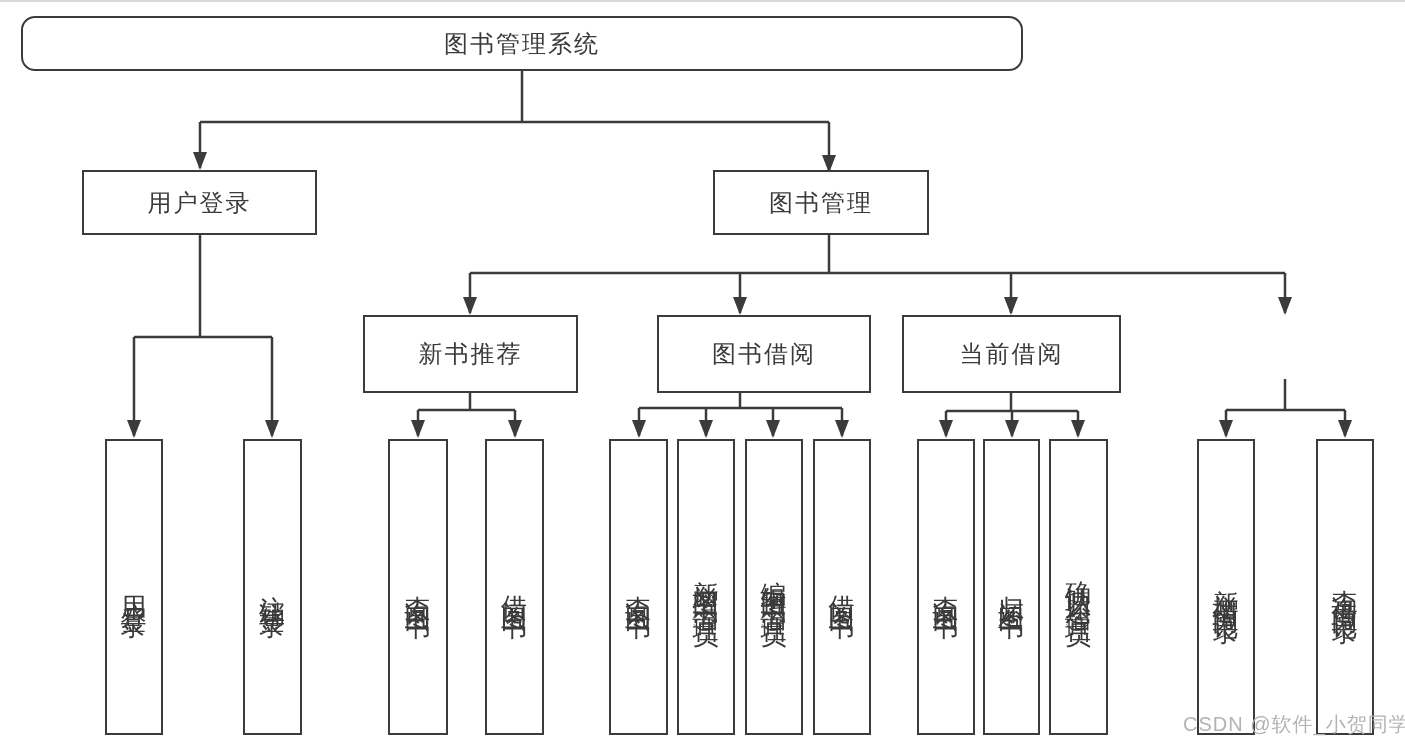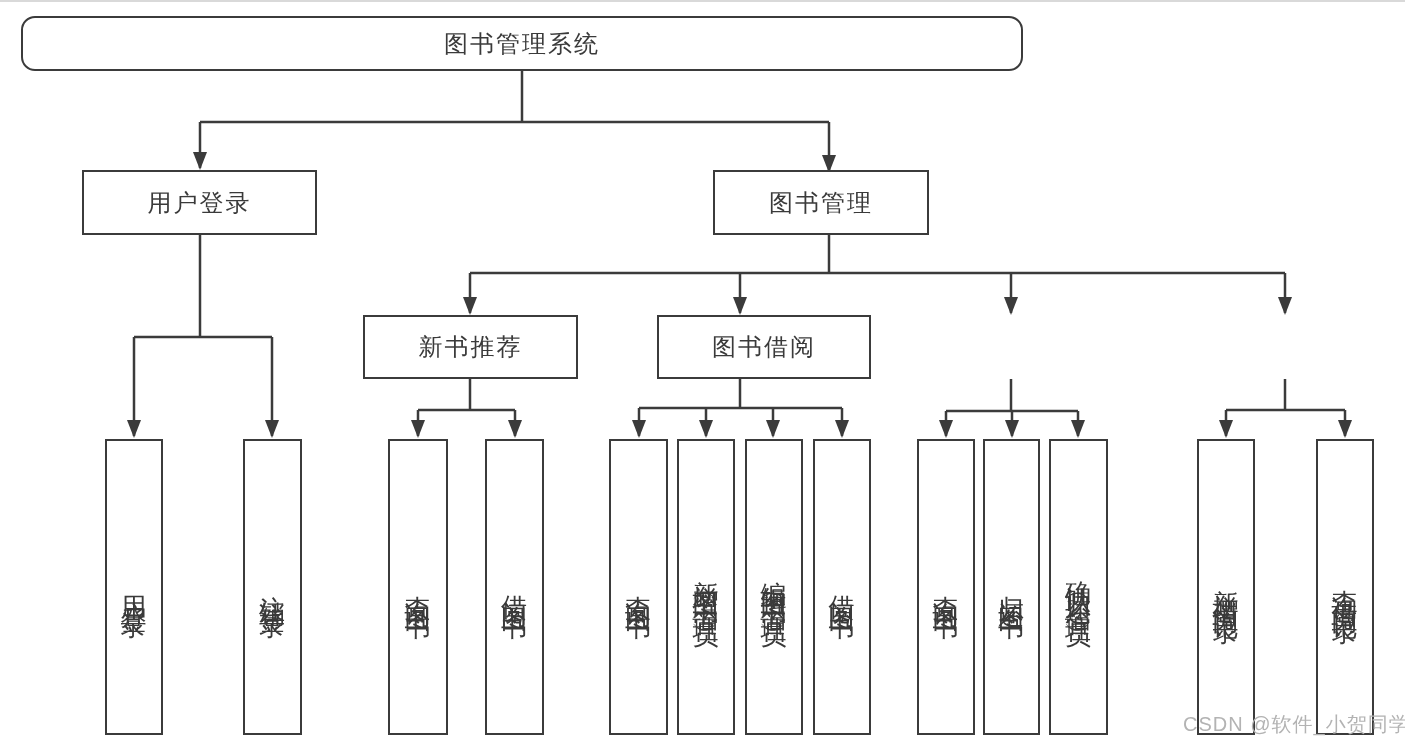--- a/index.html
+++ b/index.html
@@ -21,21 +21,21 @@
     position:absolute;
     border:2.5px solid #3b3b3b;
     background:#ffffff;
     box-sizing:border-box;
     display:flex;align-items:center;justify-content:center;
     color:#3a3a3a;
   }
   .h-node{font-size:24px;letter-spacing:2px;white-space:nowrap;}
   .root-node{left:21px;top:14px;width:1002px;height:55px;border-radius:14px;}
   .l1-node{top:168px;height:65px;}
-  .l2-node{top:313px;height:64px;}
+  .l2-node{top:313px;height:78px;}
   .leaf{
     top:437px;height:296px;
     writing-mode:vertical-rl;
     text-orientation:mixed;
     font-size:26px;
     letter-spacing:6px;
     line-height:1;
     padding:6px 0;
   }
   .watermark{
@@ -101,20 +101,21 @@
     <path d="M1345,408 V434" marker-end="url(#arrow)"></path>
   </svg>
 
   <div class="node h-node root-node">图书管理系统</div>
 
   <div class="node h-node l1-node" style="left:82px;width:235px;">用户登录</div>
   <div class="node h-node l1-node" style="left:713px;width:216px;">图书管理</div>
 
   <div class="node h-node l2-node" style="left:363px;width:215px;">新书推荐</div>
   <div class="node h-node l2-node" style="left:657px;width:214px;">图书借阅</div>
+  <div class="node h-node l2-node" style="left:902px;width:219px;">当前借阅</div>
 
   <div class="node leaf" style="left:105px;width:58px;">用户登录</div>
   <div class="node leaf" style="left:243px;width:59px;">注销登录</div>
 
   <div class="node leaf" style="left:388px;width:60px;">查询图书</div>
   <div class="node leaf" style="left:485px;width:59px;">借阅图书</div>
 
   <div class="node leaf" style="left:609px;width:59px;">查询图书</div>
   <div class="node leaf" style="left:677px;width:58px;">新增图书（管理员）</div>
   <div class="node leaf" style="left:745px;width:58px;">编辑图书（管理员）</div>

